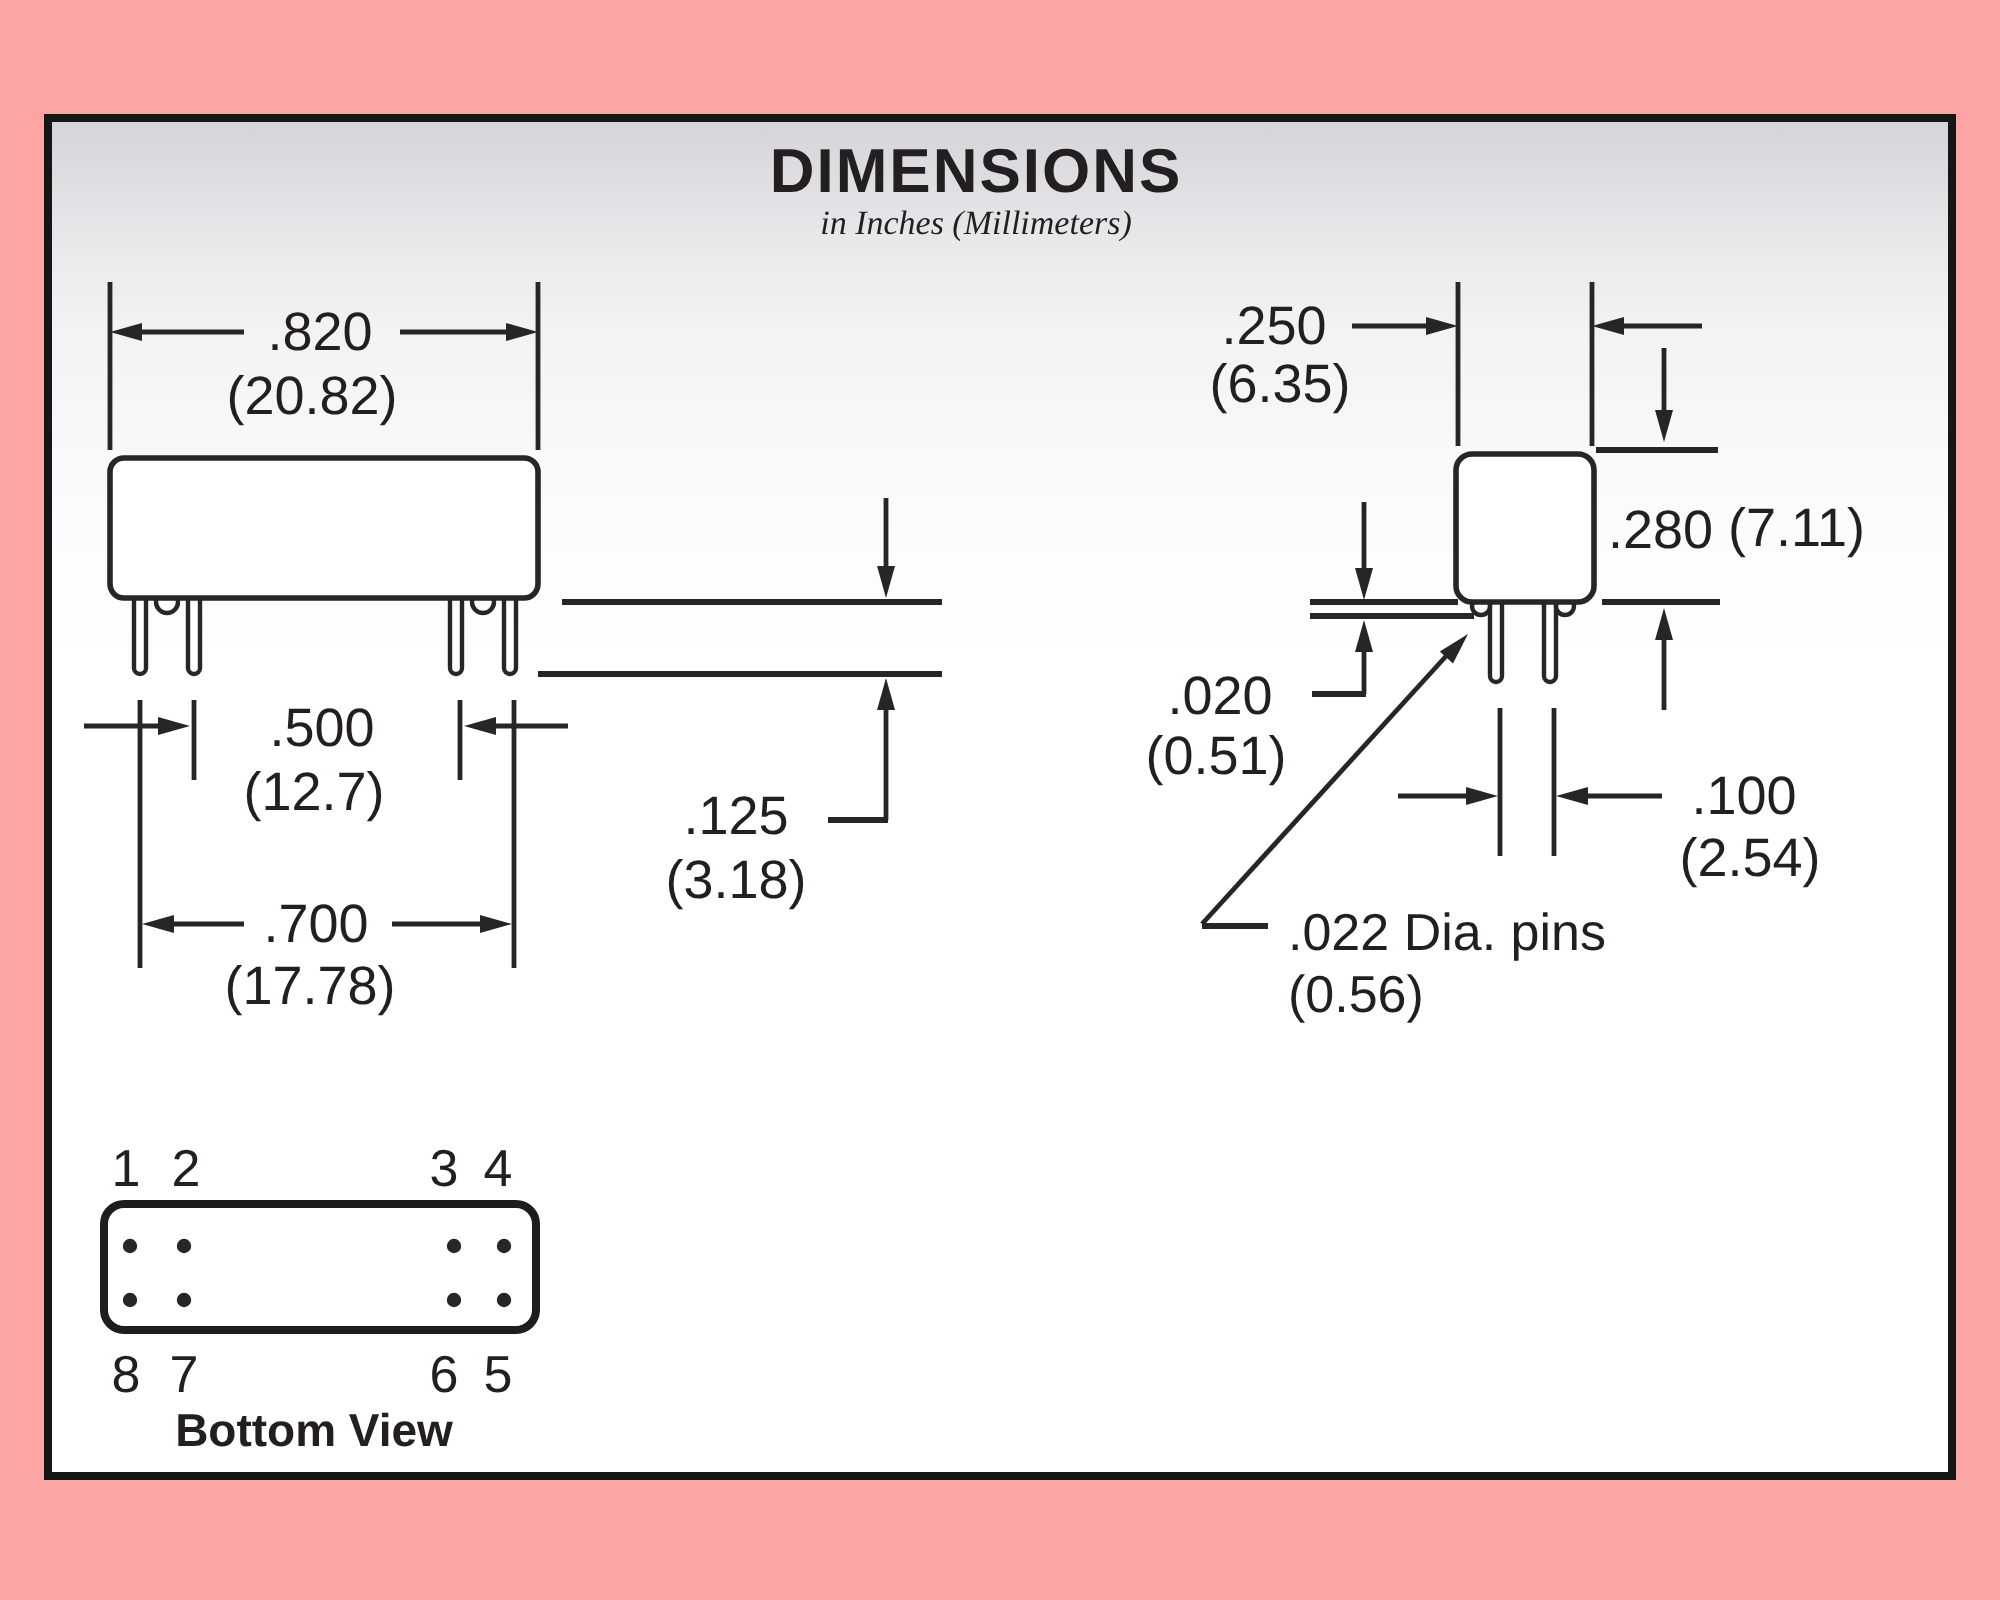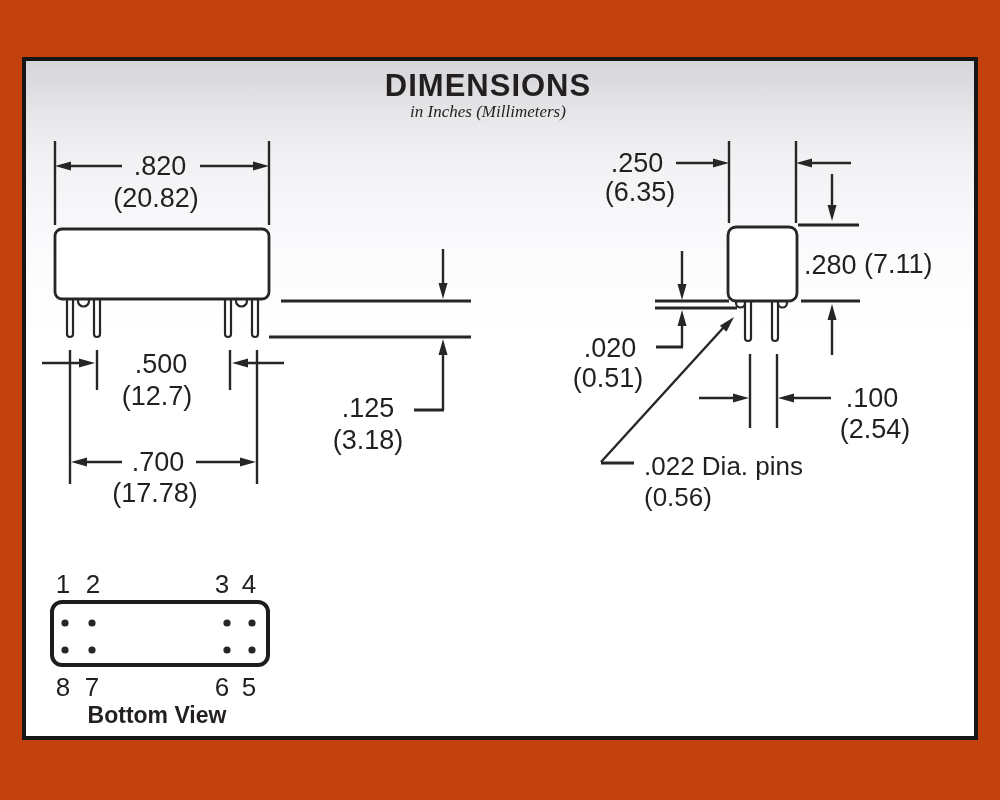--- a/index.html
+++ b/index.html
@@ -1,16 +1,16 @@
 <!DOCTYPE html>
 <html><head>
 <meta charset="utf-8">
 <style>
   html,body{margin:0;padding:0;background:#ffffff;}
-  .page{position:relative;width:1000px;height:800px;background:#c2410c;overflow:hidden;
+  .page{position:relative;width:1000px;height:800px;background:#fca5a5;overflow:hidden;
         font-family:"Liberation Sans",sans-serif;}
   .frame{position:absolute;left:22px;top:57px;width:956px;height:683px;box-sizing:border-box;
          border:4px solid #161616;
          background:linear-gradient(180deg,#d5d5d9 0px,#e7e7ea 55px,#f2f2f5 100px,#fbfbfd 190px,#ffffff 280px);}
   svg.drawing{position:absolute;left:0;top:0;width:1000px;height:800px;}
   
   .ln{stroke:#262626;stroke-width:2.4;fill:none;stroke-linecap:butt;}
   .ln3{stroke:#262626;stroke-width:3;fill:none;}
   .body{fill:#ffffff;stroke:#262626;stroke-width:2.8;}
   .pin{fill:#ffffff;stroke:#262626;stroke-width:2.2;}

